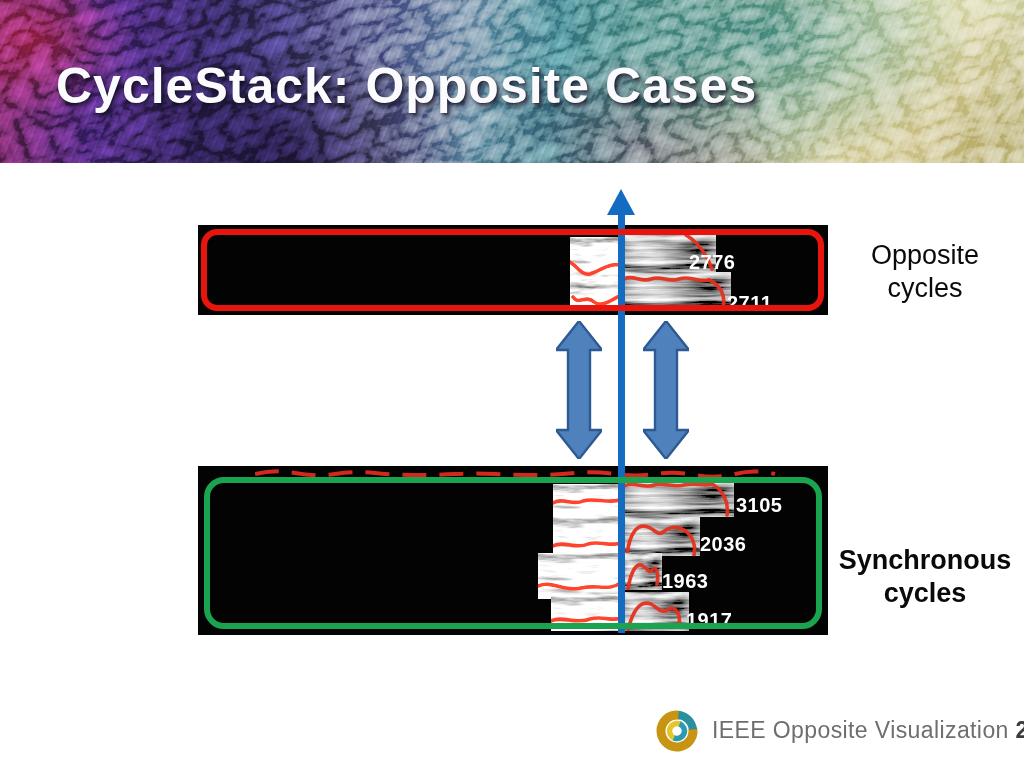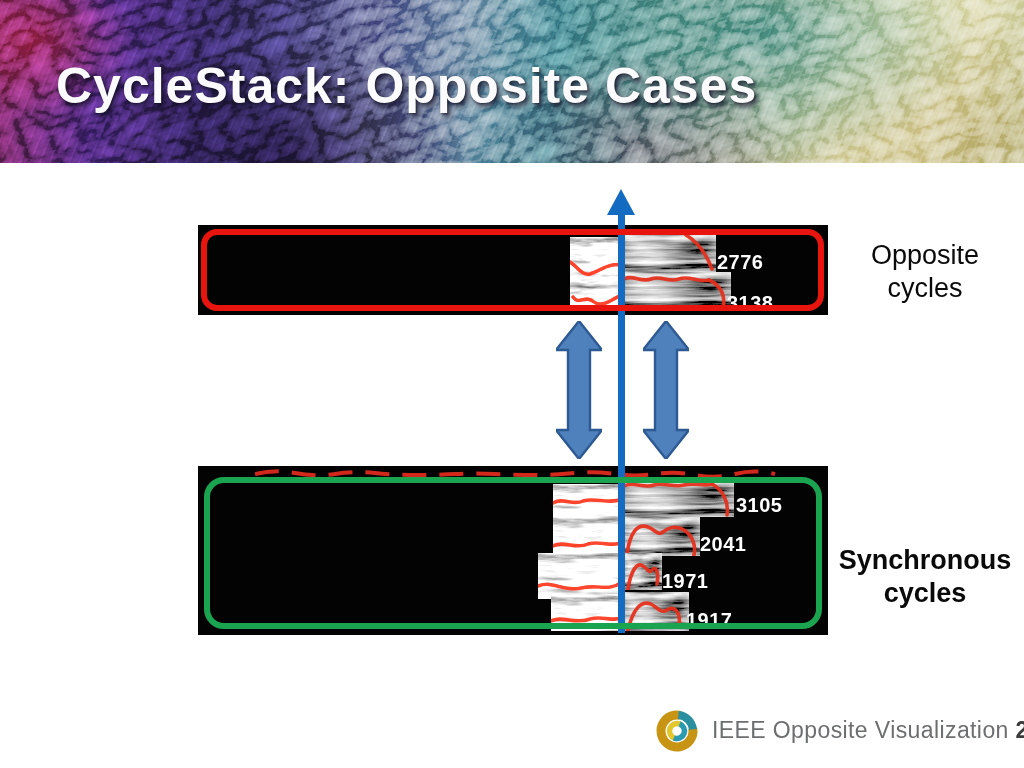--- a/index.html
+++ b/index.html
@@ -145,22 +145,22 @@
   <svg class="seis" style="left:624px;top:234px;width:92px;height:38px" viewBox="0 0 92 38" preserveAspectRatio="none">
     <rect width="92" height="38" filter="url(#seisB)"></rect>
     <path class="rp" d="M62,1 C72,7 82,19 88,35"></path>
   </svg>
   <svg class="seis" style="left:624px;top:272px;width:107px;height:37px" viewBox="0 0 107 37" preserveAspectRatio="none">
     <rect width="107" height="37" filter="url(#seisB)"></rect>
     <path class="rp" d="M0,7 C9,2 17,11 27,7 C37,3 45,11 55,7 C65,3 75,11 85,8"></path>
     <path class="rp" d="M85,8 C96,13 102,23 99,35"></path>
   </svg>
 
-  <span class="depth-label" style="left:717px;top:252px">2776</span>
-  <span class="depth-label" style="left:727px;top:293px">3138</span>
+  <span class="depth-label" style="left:689px;top:252px">2776</span>
+  <span class="depth-label" style="left:727px;top:293px">2711</span>
 
   <div class="rounded-border border-red"></div>
 
   <div class="black-panel panel-bottom-black"></div>
   <svg class="strip" width="530" height="12" viewBox="0 0 530 12">
     <path d="M0,7 q20,-5 40,-1 t40,1 t40,-1 t40,2 t40,-1 t40,0 t40,1 t40,-2 t40,1 t40,0 t40,1 t40,-1 t40,0" fill="none" stroke="#d3281c" stroke-width="4" stroke-dasharray="24 13"></path>
   </svg>
 
   <svg class="seis bright" style="left:553px;top:484px;width:69px;height:33px" viewBox="0 0 69 33" preserveAspectRatio="none">
     <rect width="69" height="33" filter="url(#seisA)"></rect>
@@ -191,22 +191,22 @@
   <svg class="seis" style="left:624px;top:553px;width:38px;height:37px" viewBox="0 0 38 37" preserveAspectRatio="none">
     <rect width="38" height="37" filter="url(#seisB)"></rect>
     <path class="rp" d="M4,36 C7,17 13,9 19,13 C23,15 25,21 28,17 C32,12 35,20 33,31"></path>
   </svg>
   <svg class="seis" style="left:624px;top:592px;width:65px;height:39px" viewBox="0 0 65 39" preserveAspectRatio="none">
     <rect width="65" height="39" filter="url(#seisB)"></rect>
     <path class="rp" d="M4,38 C9,17 17,8 27,12 C33,15 37,22 43,18 C51,13 57,21 55,34"></path>
   </svg>
 
   <span class="depth-label" style="left:736px;top:495px">3105</span>
-  <span class="depth-label" style="left:700px;top:534px">2041</span>
-  <span class="depth-label" style="left:662px;top:571px">1971</span>
+  <span class="depth-label" style="left:700px;top:534px">2036</span>
+  <span class="depth-label" style="left:662px;top:571px">1963</span>
   <span class="depth-label" style="left:686px;top:610px">1917</span>
 
   <div class="rounded-border border-green"></div>
 
   <div class="axis-head"></div>
   <div class="axis-line"></div>
 
   <svg class="dbl-arrow left" width="46" height="138" viewBox="0 0 46 138">
     <polygon points="23,0 46,29 34,29 34,109 46,109 23,138 0,109 12,109 12,29 0,29"></polygon>
   </svg>

